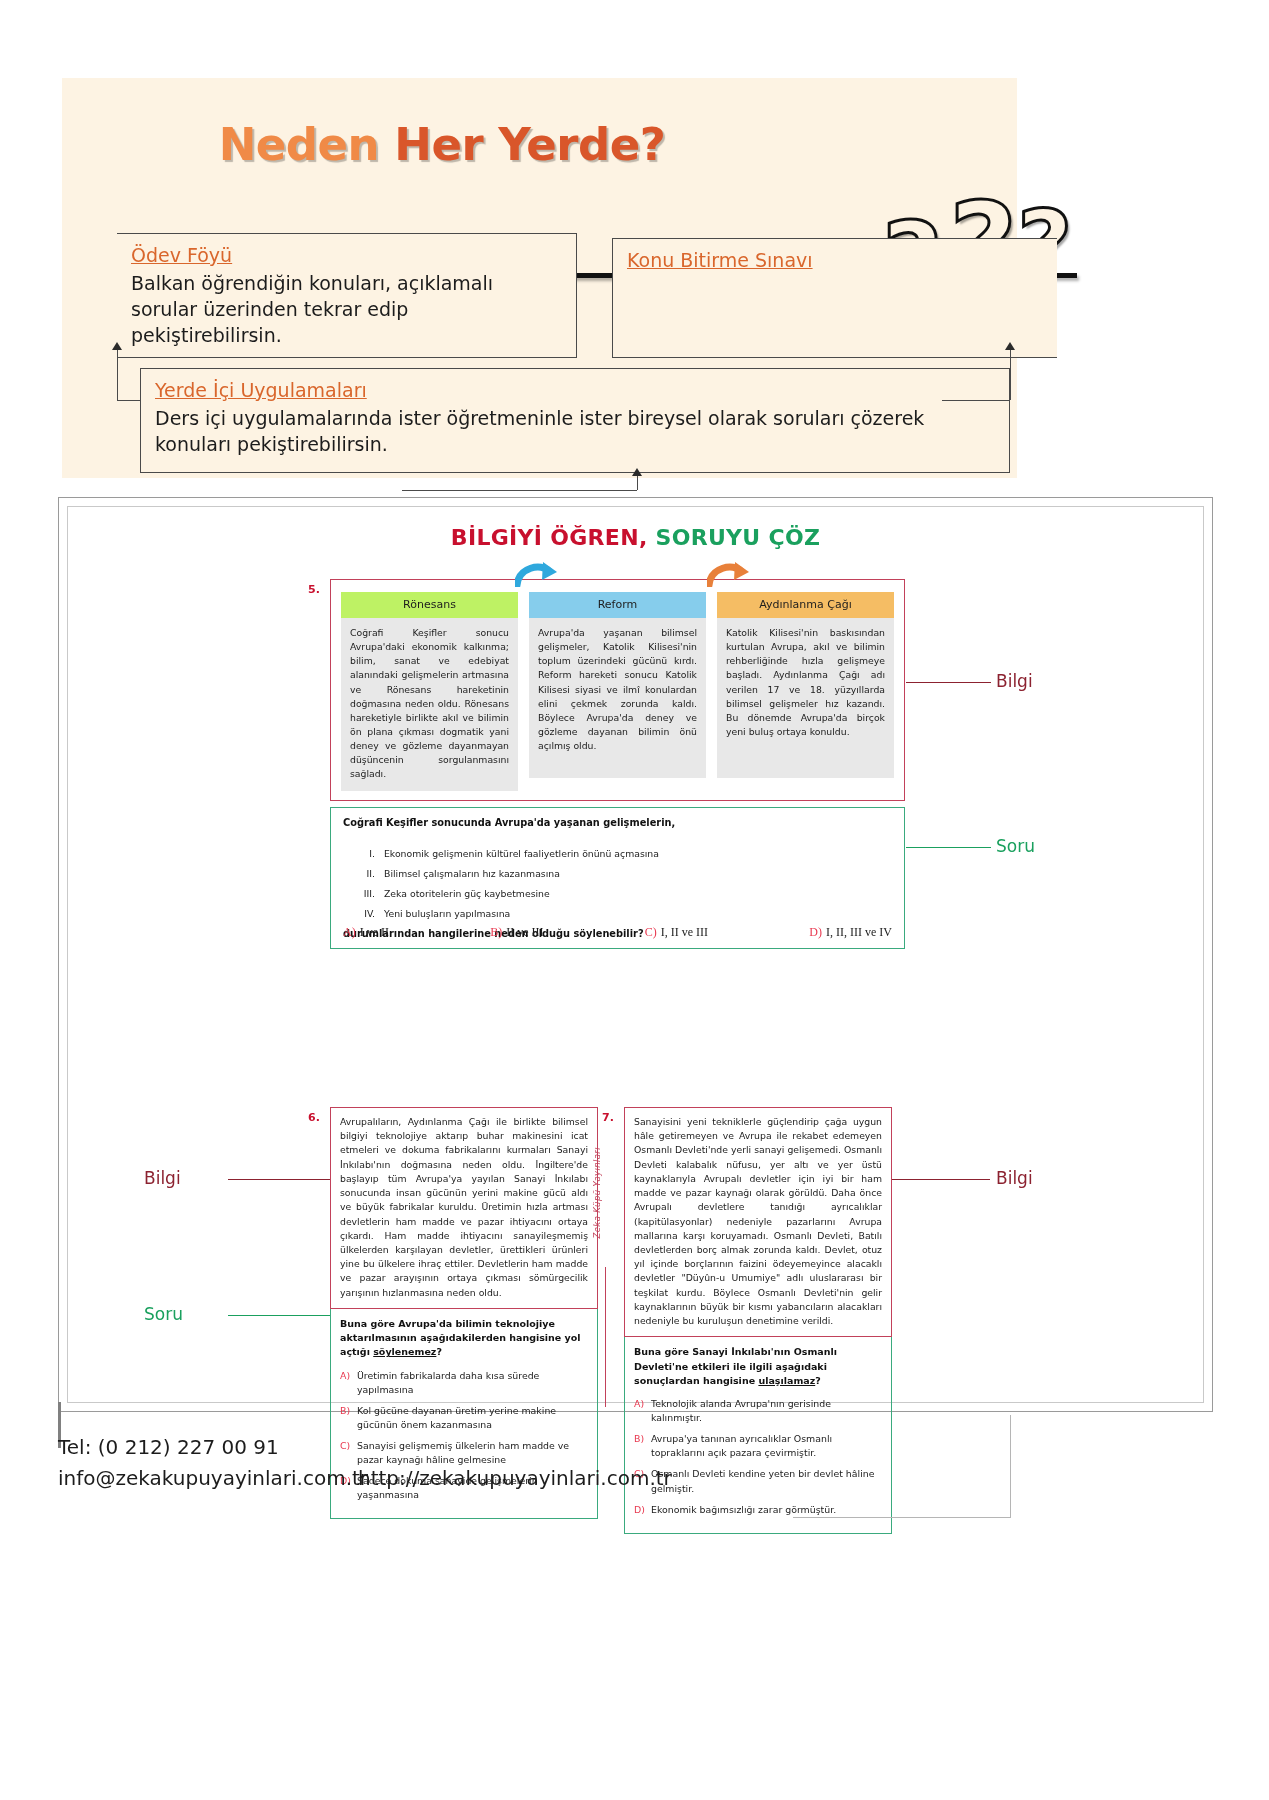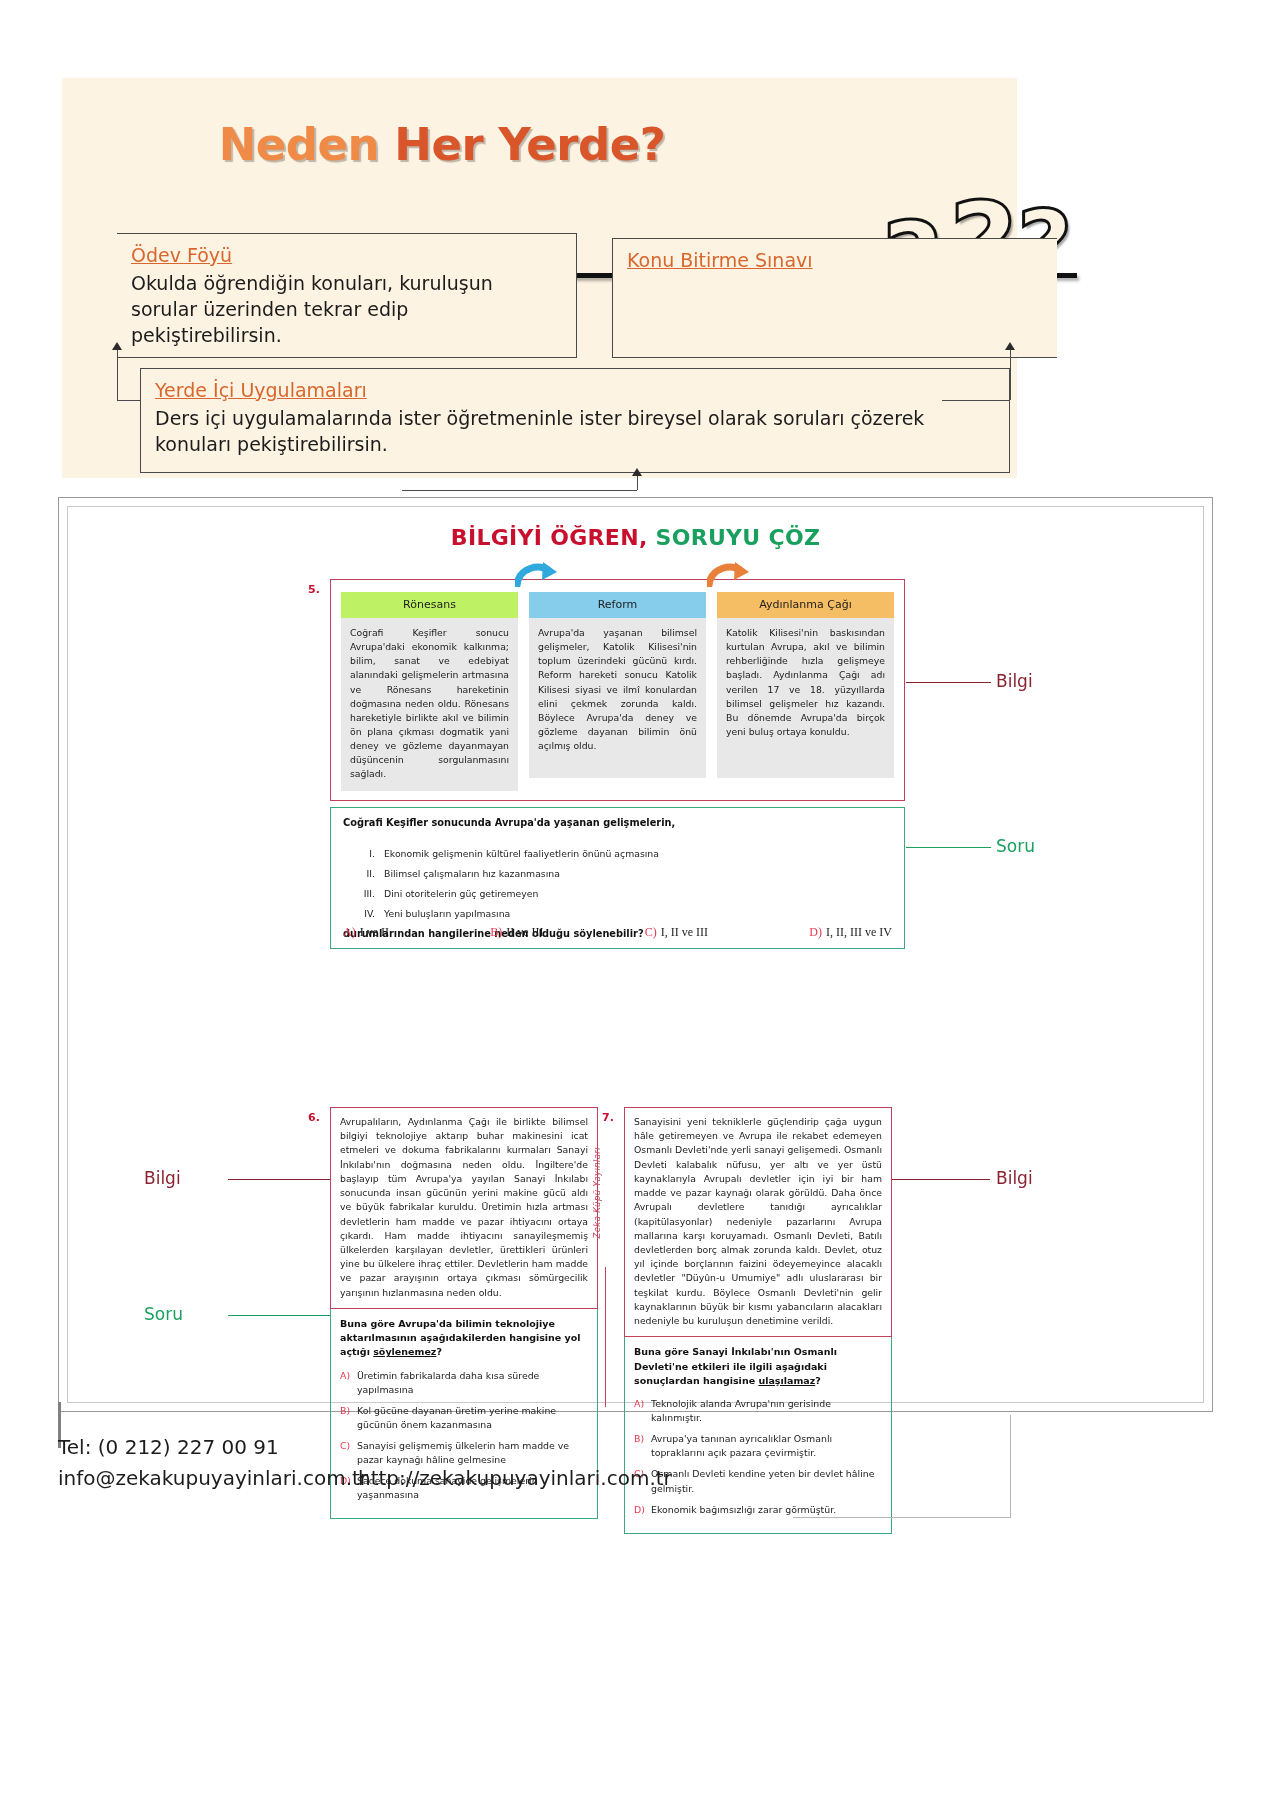--- a/index.html
+++ b/index.html
@@ -226,21 +226,21 @@
   <div class="title-rule"></div>
 
   <div class="conn conn-v" style="left:218px; top:200px; height:32px;"></div>
   <div class="conn conn-h" style="left:218px; top:232px; width:250px;"></div>
 
   <div class="conn conn-v" style="left:722px; top:200px; height:32px;"></div>
   <div class="conn conn-h" style="left:722px; top:232px; width:218px;"></div>
 
   <div class="ibox" id="box-odev">
     <div class="ibox-title">Ödev Föyü</div>
-    <div class="ibox-body">Okulda öğrendiğin konuları, kuruluşun sorular üzerinden tekrar edip pekiştirebilirsin.</div>
+    <div class="ibox-body">Balkan öğrendiğin konuları, açıklamalı sorular üzerinden tekrar edip pekiştirebilirsin.</div>
   </div>
 
   <div class="ibox" id="box-konu">
     <div class="ibox-title">Konu Bitirme Sınavı</div>
   </div>
 
   <div class="ibox" id="box-ders">
     <div class="ibox-title">Yerde İçi Uygulamaları</div>
     <div class="ibox-body">Ders içi uygulamalarında ister öğretmeninle ister bireysel olarak soruları çözerek konuları pekiştirebilirsin.</div>
   </div>
@@ -303,21 +303,21 @@
         <div class="q-roman-row">
           <span class="rnum">I.</span>
           <span>Ekonomik gelişmenin kültürel faaliyetlerin önünü açmasına</span>
         </div>
         <div class="q-roman-row">
           <span class="rnum">II.</span>
           <span>Bilimsel çalışmaların hız kazanmasına</span>
         </div>
         <div class="q-roman-row">
           <span class="rnum">III.</span>
-          <span>Dini otoritelerin güç getiremeyen</span>
+          <span>Zeka otoritelerin güç kaybetmesine</span>
         </div>
         <div class="q-roman-row">
           <span class="rnum">IV.</span>
           <span>Yeni buluşların yapılmasına</span>
         </div>
       </div>
 
       <div class="q-tail">durumlarından hangilerine neden olduğu söylenebilir?</div>
 
       <div class="opts-row">

